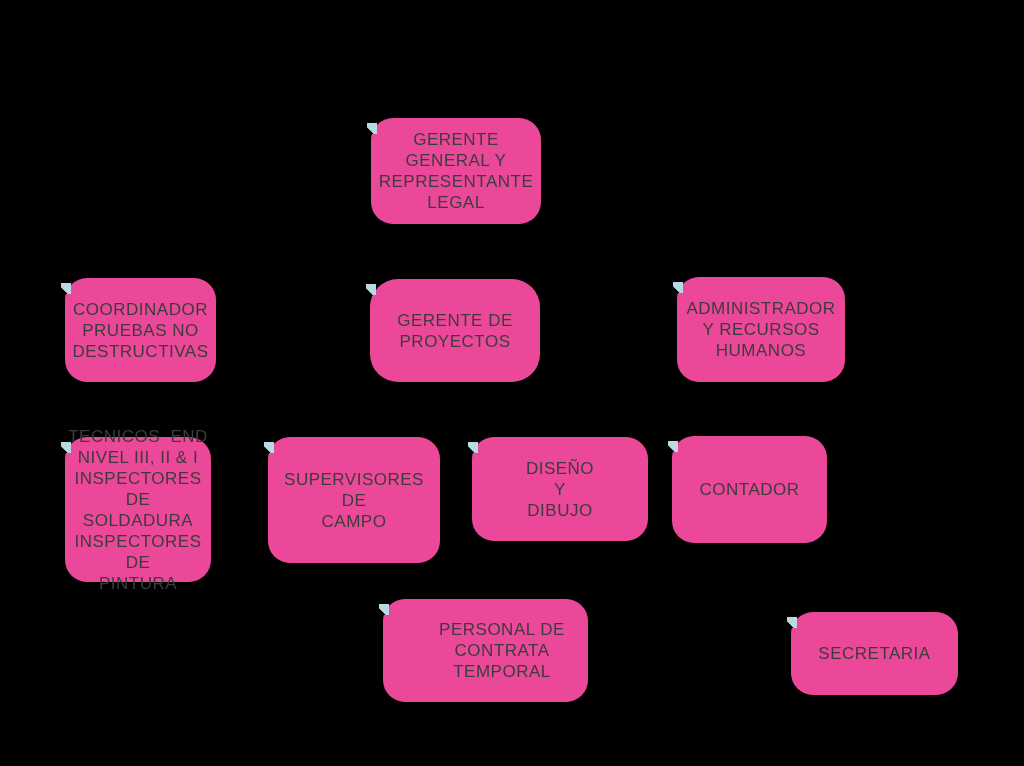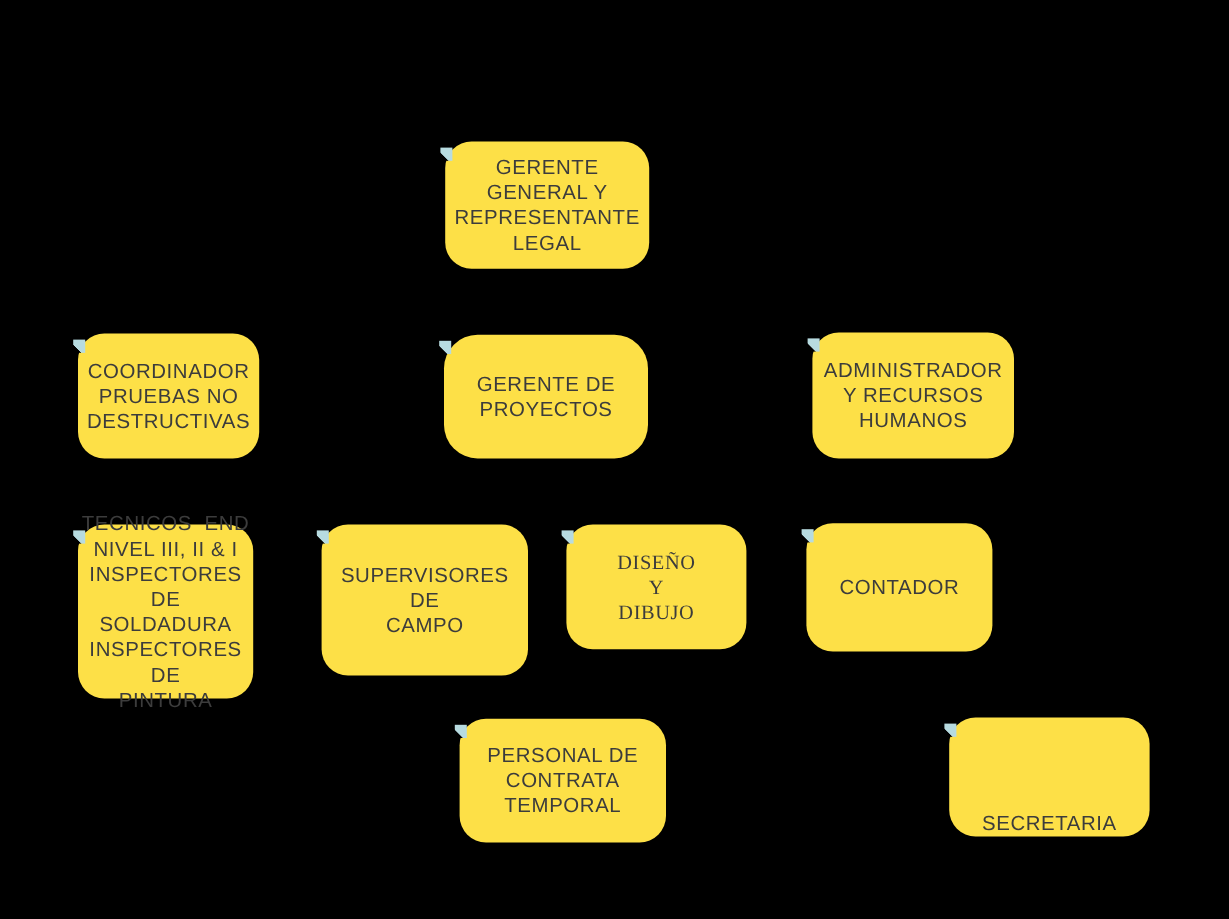--- a/index.html
+++ b/index.html
@@ -10,21 +10,21 @@
   .canvas {
     position: relative;
     width: 1024px;
     height: 766px;
     background: #000000;
     overflow: hidden;
     font-family: "Liberation Sans", sans-serif;
   }
   .box {
     position: absolute;
-    background: #fde047;
+    background: #ec4899;
     border-radius: 22px;
     display: flex;
     align-items: center;
     justify-content: center;
     color: #3c3c3c;
     text-align: center;
   }
   .box .label {
     width: 100%;
     white-space: pre-wrap;
@@ -41,24 +41,24 @@
     height: 11px;
     background: linear-gradient(45deg, #000000 30%, #b7dbe0 34%);
   }
   
   .b0 { left: 371px; top: 118px; width: 170px; height: 106px; }
   .b1 { left:  65px; top: 278px; width: 151px; height: 104px; }
   .b2 { left: 370px; top: 279px; width: 170px; height: 103px; border-radius: 28px; }
   .b3 { left: 677px; top: 277px; width: 168px; height: 105px; }
   .b4 { left:  65px; top: 437px; width: 146px; height: 145px; }
   .b5 { left: 268px; top: 437px; width: 172px; height: 126px; }
-  .b6 { left: 472px; top: 437px; width: 150px; height: 104px; font-family: Liberation Serif, serif; }
+  .b6 { left: 472px; top: 437px; width: 176px; height: 104px; }
   .b7 { left: 672px; top: 436px; width: 155px; height: 107px; }
-  .b8 { left: 383px; top: 599px; width: 172px; height: 103px; }
-  .b9 { left: 791px; top: 598px; width: 167px; height: 99px; align-items: flex-end; }
+  .b8 { left: 383px; top: 599px; width: 172px; height: 103px; padding-left: 33px; }
+  .b9 { left: 791px; top: 612px; width: 167px; height: 83px; }
 </style>
 </head>
 <body>
 
 <div class="canvas">
 
   <div class="box b0">
     <span class="notch"></span>
     <div class="label">GERENTE
 GENERAL Y

